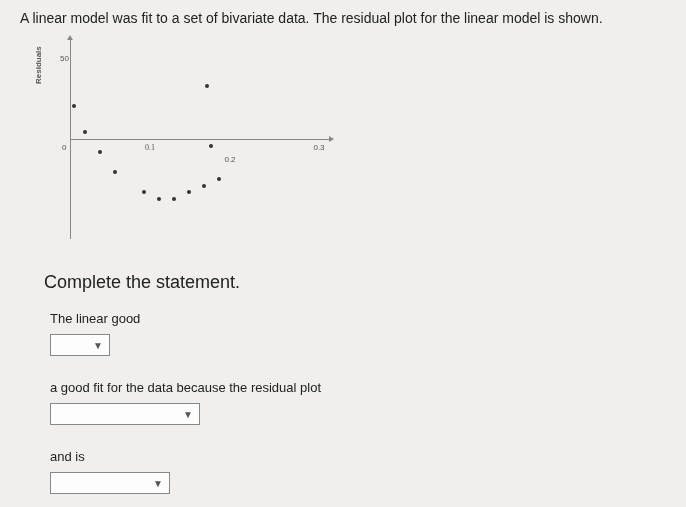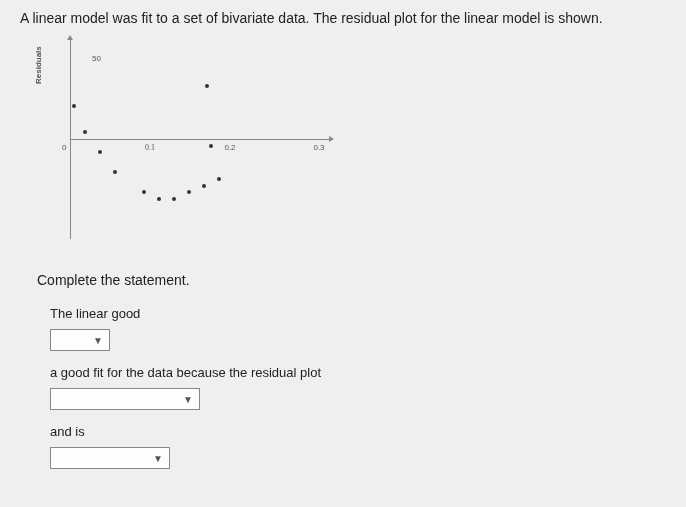--- a/index.html
+++ b/index.html
@@ -31,21 +31,20 @@
       transform-origin: left top;
       font-size: 8px;
       color: #555;
       font-weight: bold;
     }
     .y-tick {
       position: absolute;
       left: 20px;
       font-size: 8px;
       color: #555;
-      margin-left: 32px;
     }
     .plot {
       position: absolute;
       left: 30px;
       top: 5px;
       width: 270px;
       height: 200px;
     }
     .x-axis {
       position: absolute;
@@ -94,23 +93,23 @@
     }
     .point {
       position: absolute;
       width: 4px;
       height: 4px;
       background: #333;
       border-radius: 50%;
       transform: translate(-50%, -50%);
     }
     .instruction {
-      font-size: 14px;
+      font-size: 18px;
       color: #222;
-      margin: 18px 0 0 17px;
+      margin: 18px 0 0 24px;
     }
     .stem {
       font-size: 13px;
       color: #222;
       margin: 18px 0 8px 30px;
     }
     .dropdown {
       display: inline-flex;
       align-items: center;
       justify-content: flex-end;
@@ -126,40 +125,40 @@
     .dropdown.small { width: 60px; }
     .dropdown.medium { width: 150px; }
     .dropdown.med2 { width: 120px; }
     .chevron {
       font-size: 10px;
       color: #555;
     }
     .text-line {
       font-size: 13px;
       color: #222;
-      margin: 14px 0 8px 30px;
+      margin: 24px 0 8px 30px;
     }
   </style>
 </head>
 <body>
 
 
 
 <div class="question-text">A linear model was fit to a set of bivariate data. The residual plot for the linear model is shown.</div>
 
 <div class="chart-area">
   <div class="ylabel">Residuals</div>
   <div class="y-tick" style="top: 20px;">50</div>
   <div class="plot">
     <div class="y-axis"></div>
     <div class="x-axis"></div>
     <div class="origin-label" style="left:-8px; top:104px;">0</div>
     <div id="ticks">
         <div class="x-tick-label" style="left: 80px; top: 104px; font-family: Liberation Serif, serif;">0.1</div>
-        <div class="x-tick-label" style="left: 160px; top: 104px;">0.2</div>
+        <div class="x-tick-label" style="left: 160px; top: 116px;">0.2</div>
         <div class="x-tick-label" style="left: 249px; top: 104px;">0.3</div>
       </div>
     <div id="points">
         <div class="point" style="left: 3.71429px; top: 66.6667px;"></div>
         <div class="point" style="left: 14.8571px; top: 93.3333px;"></div>
         <div class="point" style="left: 29.7143px; top: 113.333px;"></div>
         <div class="point" style="left: 44.5714px; top: 133.333px;"></div>
         <div class="point" style="left: 74.2857px; top: 153.333px;"></div>
         <div class="point" style="left: 89.1429px; top: 160px;"></div>
         <div class="point" style="left: 104px; top: 160px;"></div>

